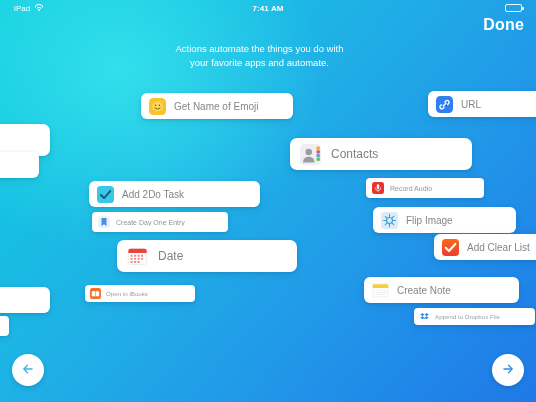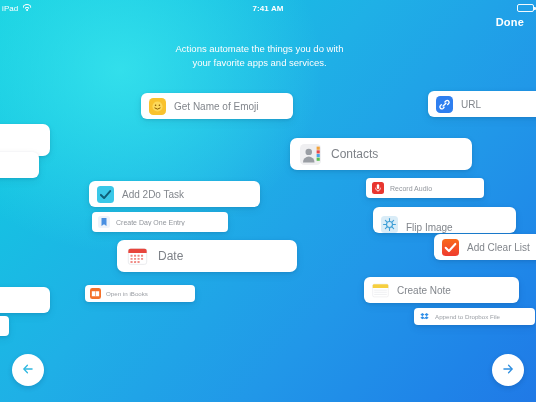--- a/index.html
+++ b/index.html
@@ -23,21 +23,21 @@
     width: 420px; height: 380px;
     background: radial-gradient(ellipse at center, rgba(60,233,238,0.75) 0%, rgba(60,233,238,0.0) 68%);
     pointer-events: none;
   }
 
   
   #statusbar {
     position: absolute; left: 0; top: 0;
     width: 100%; height: 16px;
     display: flex; align-items: center;
-    padding: 0 2px;
+    padding: 0 14px;
     color: #ffffff;
     font-size: 8px;
     letter-spacing: 0.1px;
   }
   #statusbar .left { display: flex; align-items: center; gap: 4px; }
   #statusbar .center { position: absolute; left: 0; right: 0; text-align: center; font-size: 8px; font-weight: bold; }
   #statusbar .right { margin-left: auto; display: flex; align-items: center; }
   .wifi-glyph { display: inline-block; width: 9px; height: 8px; position: relative; }
   .wifi-glyph i {
     position: absolute; left: 50%; transform: translateX(-50%);
@@ -57,21 +57,21 @@
   .battery::after {
     content: ""; position: absolute; right: -2.5px; top: 2px;
     width: 1.5px; height: 3px; background: rgba(255,255,255,0.95);
     border-radius: 0 1px 1px 0;
   }
   .battery .fill { width: 100%; height: 100%; background: #ffffff; border-radius: 0.5px; }
 
   
   #done-button {
     position: absolute; right: 12px; top: 16px;
-    color: #ffffff; font-size: 11px; font-weight: bold;
+    color: #ffffff; font-size: 16px; font-weight: bold;
     letter-spacing: 0.2px;
     cursor: pointer; background: none; border: none;
     font-family: "Liberation Sans", sans-serif;
     margin-left: 32px;
   }
 
   
   #header {
     position: absolute; left: 0; right: 17px; top: 42px;
     text-align: center; color: #ffffff;
@@ -159,21 +159,21 @@
     <div class="center">7:41 AM</div>
     <div class="right">
       <span class="battery"><span class="fill"></span></span>
     </div>
   </div>
 
   <button id="done-button">Done</button>
 
   <div id="header">
     <span class="line">Actions automate the things you do with</span>
-    <span class="line">your favorite apps and services.</span>
+    <span class="line">your favorite apps and automate.</span>
   </div>
 
   <div class="card blank tier-lg" style="left:-40px; top:124px; width:90px;"></div>
   <div class="card blank tier-md" style="left:-40px; top:152px; width:79px;"></div>
   <div class="card blank tier-md" style="left:-40px; top:287px; width:90px;"></div>
   <div class="card blank tier-sm" style="left:-40px; top:316px; width:49px;"></div>
 
   <div class="card tier-md" style="left:141px; top:93px; width:152px;">
     <span class="ico">
       <svg viewBox="0 0 24 24">
@@ -241,21 +241,21 @@
   <div class="card tier-sm" style="left:92px; top:212px; width:136px;">
     <span class="ico">
       <svg viewBox="0 0 24 24">
           <rect x="0" y="0" width="24" height="24" rx="5" fill="#eef3fa"></rect>
           <path d="M7 4 h10 v16 l-5 -3.6 L7 20 z" fill="#4a90e2"></path>
         </svg>
     </span>
     <span class="lbl">Create Day One Entry</span>
   </div>
 
-  <div class="card tier-md" style="left:373px; top:207px; width:143px;align-items:flex-end;">
+  <div class="card tier-md" style="left:373px; top:207px; width:143px;">
     <span class="ico">
       <svg viewBox="0 0 24 24">
           <rect x="0" y="0" width="24" height="24" rx="5" fill="#d9ecf7"></rect>
           <circle cx="12" cy="12" r="4.2" fill="none" stroke="#3f9fd6" stroke-width="1.6"></circle>
           <g stroke="#3f9fd6" stroke-width="1.5" stroke-linecap="round">
             <path d="M12 3.6 v3.2"></path>
             <path d="M12 17.2 v3.2"></path>
             <path d="M3.6 12 h3.2"></path>
             <path d="M17.2 12 h3.2"></path>
             <path d="M6.1 6.1 l2.2 2.2"></path>

